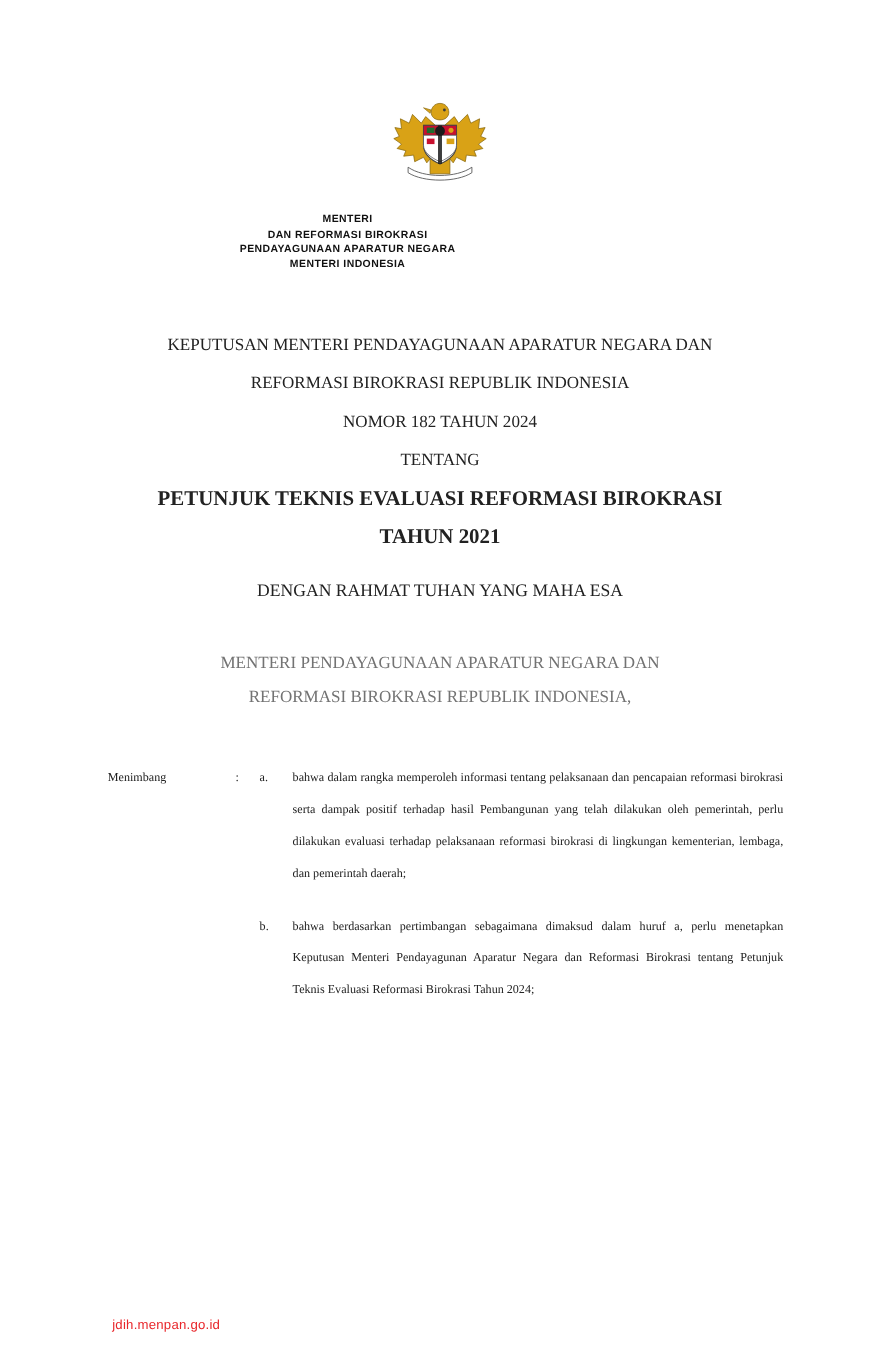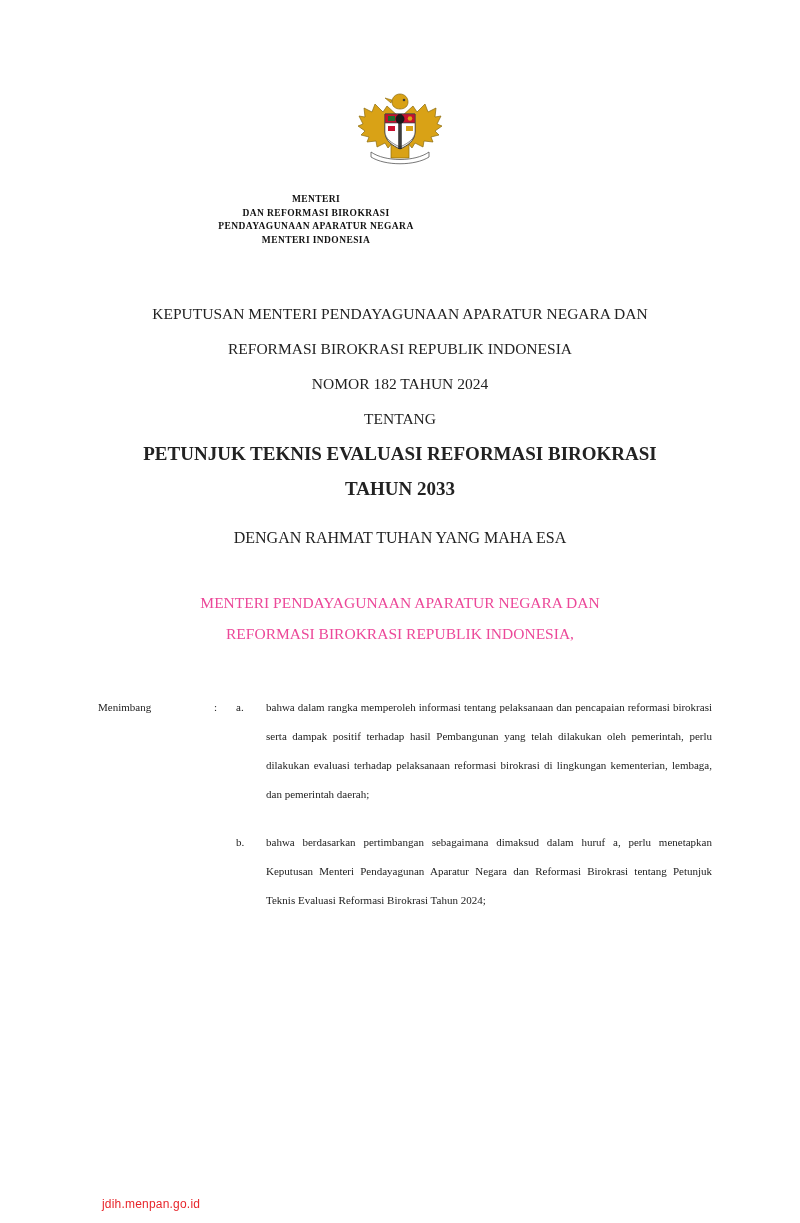--- a/index.html
+++ b/index.html
@@ -35,21 +35,21 @@
     position: relative;
   }
 
   
   .ministry {
     position: absolute;
     top: 193px;
     left: 0;
     width: 632px;
     text-align: center;
-    font-family: Liberation Serif, serif;
+    font-family: Liberation Sans, sans-serif;
     font-weight: bold;
     font-size: 9.5px;
     letter-spacing: 0.4px;
     line-height: 13.5px;
     color: #111;
   }
 
   
   .title-block {
     position: absolute;
@@ -76,21 +76,21 @@
   }
 
   .authority {
     position: absolute;
     top: 587px;
     left: 100px;
     width: 600px;
     text-align: center;
     font-size: 15.5px;
     line-height: 31px;
-    color: #ec4899;
+    color: #737373;
   }
 
   
   .considering {
     position: absolute;
     top: 693px;
     left: 98px;
     width: 614px;
     font-size: 11px;
     line-height: 29px;
@@ -177,21 +177,21 @@
     <div>PENDAYAGUNAAN APARATUR NEGARA</div>
     <div>MENTERI INDONESIA</div>
   </div>
 
   <div class="title-block">
     <div class="line">KEPUTUSAN MENTERI PENDAYAGUNAAN APARATUR NEGARA DAN</div>
     <div class="line">REFORMASI BIROKRASI REPUBLIK INDONESIA</div>
     <div class="line">NOMOR 182 TAHUN 2024</div>
     <div class="line">TENTANG</div>
     <div class="line sub">PETUNJUK TEKNIS EVALUASI REFORMASI BIROKRASI</div>
-    <div class="line sub">TAHUN 2033</div>
+    <div class="line sub">TAHUN 2021</div>
   </div>
 
   <div class="rahmat">DENGAN RAHMAT TUHAN YANG MAHA ESA</div>
 
   <div class="authority">
     <div>MENTERI PENDAYAGUNAAN APARATUR NEGARA DAN</div>
     <div>REFORMASI BIROKRASI REPUBLIK INDONESIA,</div>
   </div>
 
   <div class="considering">

